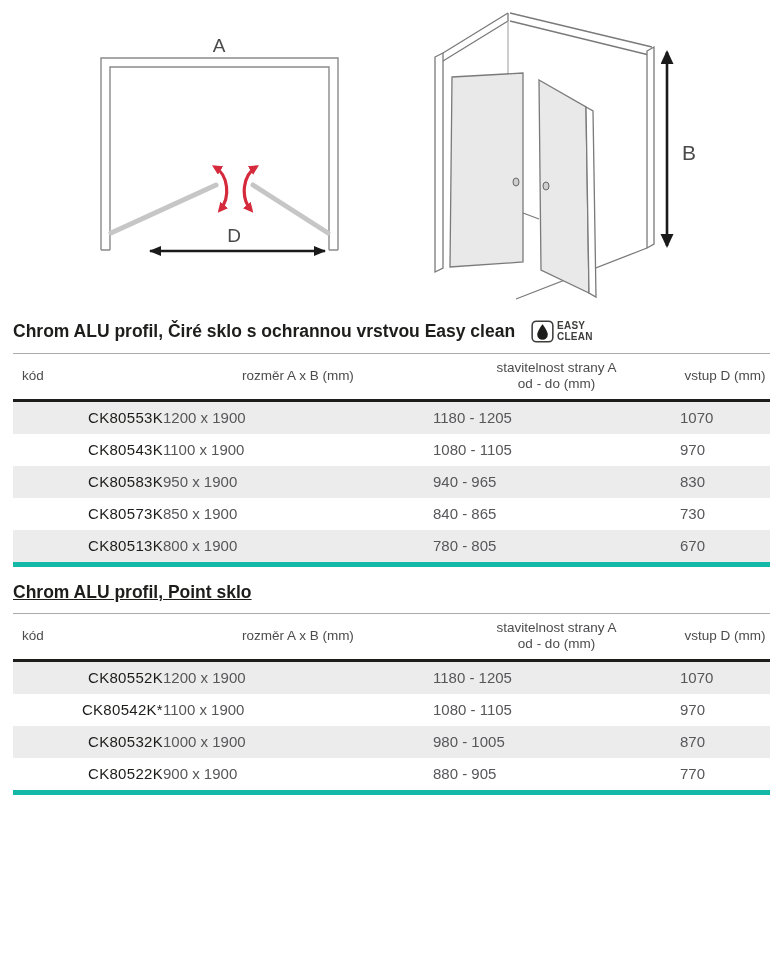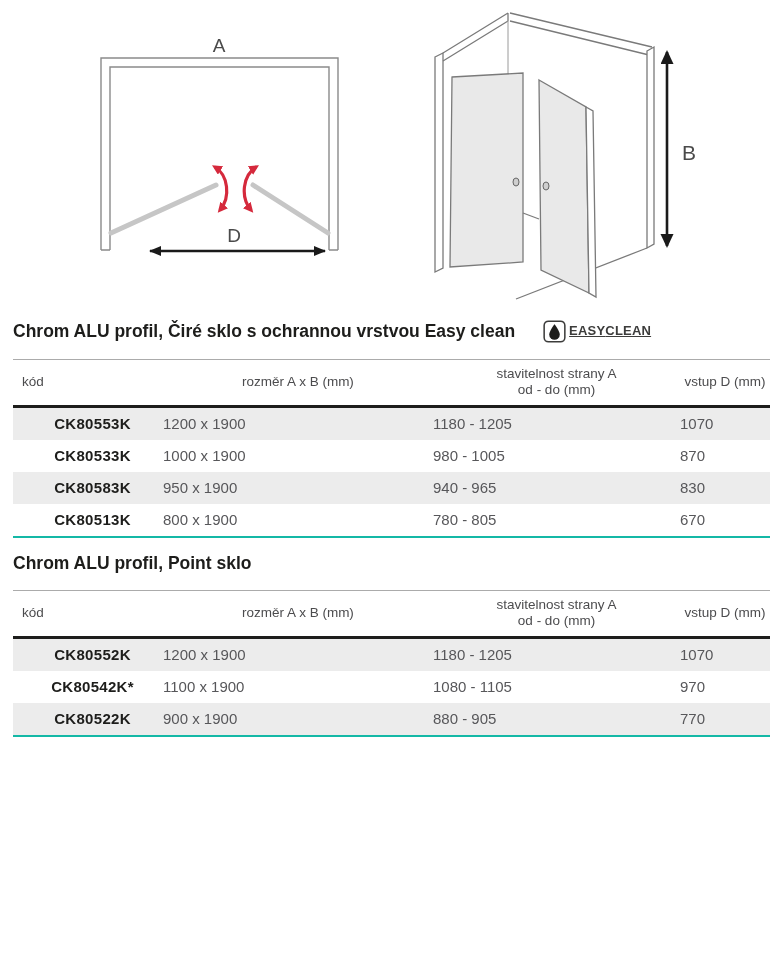--- a/index.html
+++ b/index.html
@@ -10,48 +10,48 @@
   }
   .diagram-row{
     display:flex;align-items:flex-start;box-sizing:border-box;
     height:308px;padding:18px 0 0 88px;overflow:hidden;
   }
   .diagram-row svg{display:block;flex:0 0 auto;}
   #iso-svg{margin-top:-8px;margin-left:2px;}
   .svg-label{font-family:"Liberation Sans",sans-serif;fill:#4a4a4a;}
 
   h2.section-heading{
-    display:flex;align-items:center;gap:24px;
+    display:flex;align-items:center;gap:12px;
     font-size:17.5px;font-weight:bold;color:#1d1d1b;
     margin:12px 10px 9px 13px;line-height:1.1;
   }
-  h2.section-heading.second{margin-top:16px;}
+  h2.section-heading.second{margin-top:16px;text-decoration:underline;}
   .easyclean{display:inline-flex;align-items:center;gap:3px;margin-left:4px;}
-  .ec-text{display:flex;flex-direction:row;font-size:13px;font-weight:bold;
-    color:#3c3c3b;line-height:1.08;letter-spacing:.2px;text-decoration:underline;}
+  .ec-text{display:flex;flex-direction:column;font-size:10px;font-weight:bold;
+    color:#3c3c3b;line-height:1.08;letter-spacing:.2px;}
 
   table.spec{
-    width:757px;margin:16px 10px 0 13px;border-collapse:collapse;table-layout:fixed;
+    width:757px;margin:10px 10px 0 13px;border-collapse:collapse;table-layout:fixed;
   }
   table.spec th{
     border-top:1px solid #ababab;border-bottom:3px solid #1d1d1b;
     font-weight:normal;color:#4c4c4e;font-size:13.5px;
     padding:6px 0 7px 0;text-align:center;white-space:pre-line;
     line-height:1.2;vertical-align:middle;
   }
   table.spec th.col-kod{text-align:left;padding-left:9px;}
   table.spec td{
     font-size:15px;color:#57575a;text-align:left;padding:7px 0 8px 0;
   }
   table.spec td.col-kod{
-    text-align:center;padding-left:9px;font-weight:bold;color:#1d1d1b;
+    text-align:right;padding-left:9px;font-weight:normal;color:#1d1d1b;
     letter-spacing:.3px;
   }
   table.spec tbody tr:nth-child(odd) td{background:#ececec;}
-  table.spec tbody tr:last-child td{border-bottom:2px solid #14b8a6;}
+  table.spec tbody tr:last-child td{border-bottom:5px solid #14b8a6;}
 </style>
 </head>
 <body>
 
 <div class="diagram-row">
 
   <svg id="plan-svg" width="330" height="262" viewBox="0 0 330 262">
     <defs>
       <marker id="redArr" markerUnits="userSpaceOnUse" markerWidth="13" markerHeight="13" refX="6.5" refY="5" orient="auto-start-reverse">
         <path d="M0,0 L10,5 L0,10 Z" fill="#d5293c"></path>
@@ -151,30 +151,36 @@
     </tr>
   </thead>
   <tbody>
       <tr>
         <td class="col-kod">CK80553K</td>
         <td>1200 x 1900</td>
         <td>1180 - 1205</td>
         <td>1070</td>
       </tr>
       <tr>
-        <td class="col-kod">CK80533K</td>
-        <td>1000 x 1900</td>
-        <td>980 - 1005</td>
-        <td>870</td>
+        <td class="col-kod">CK80543K</td>
+        <td>1100 x 1900</td>
+        <td>1080 - 1105</td>
+        <td>970</td>
       </tr>
       <tr>
         <td class="col-kod">CK80583K</td>
         <td>950 x 1900</td>
         <td>940 - 965</td>
         <td>830</td>
+      </tr>
+      <tr>
+        <td class="col-kod">CK80573K</td>
+        <td>850 x 1900</td>
+        <td>840 - 865</td>
+        <td>730</td>
       </tr>
       <tr>
         <td class="col-kod">CK80513K</td>
         <td>800 x 1900</td>
         <td>780 - 805</td>
         <td>670</td>
       </tr>
     </tbody>
 </table>
 
@@ -205,19 +211,25 @@
         <td>1180 - 1205</td>
         <td>1070</td>
       </tr>
       <tr>
         <td class="col-kod">CK80542K*</td>
         <td>1100 x 1900</td>
         <td>1080 - 1105</td>
         <td>970</td>
       </tr>
       <tr>
+        <td class="col-kod">CK80532K</td>
+        <td>1000 x 1900</td>
+        <td>980 - 1005</td>
+        <td>870</td>
+      </tr>
+      <tr>
         <td class="col-kod">CK80522K</td>
         <td>900 x 1900</td>
         <td>880 - 905</td>
         <td>770</td>
       </tr>
     </tbody>
 </table>
 
 </body></html>

